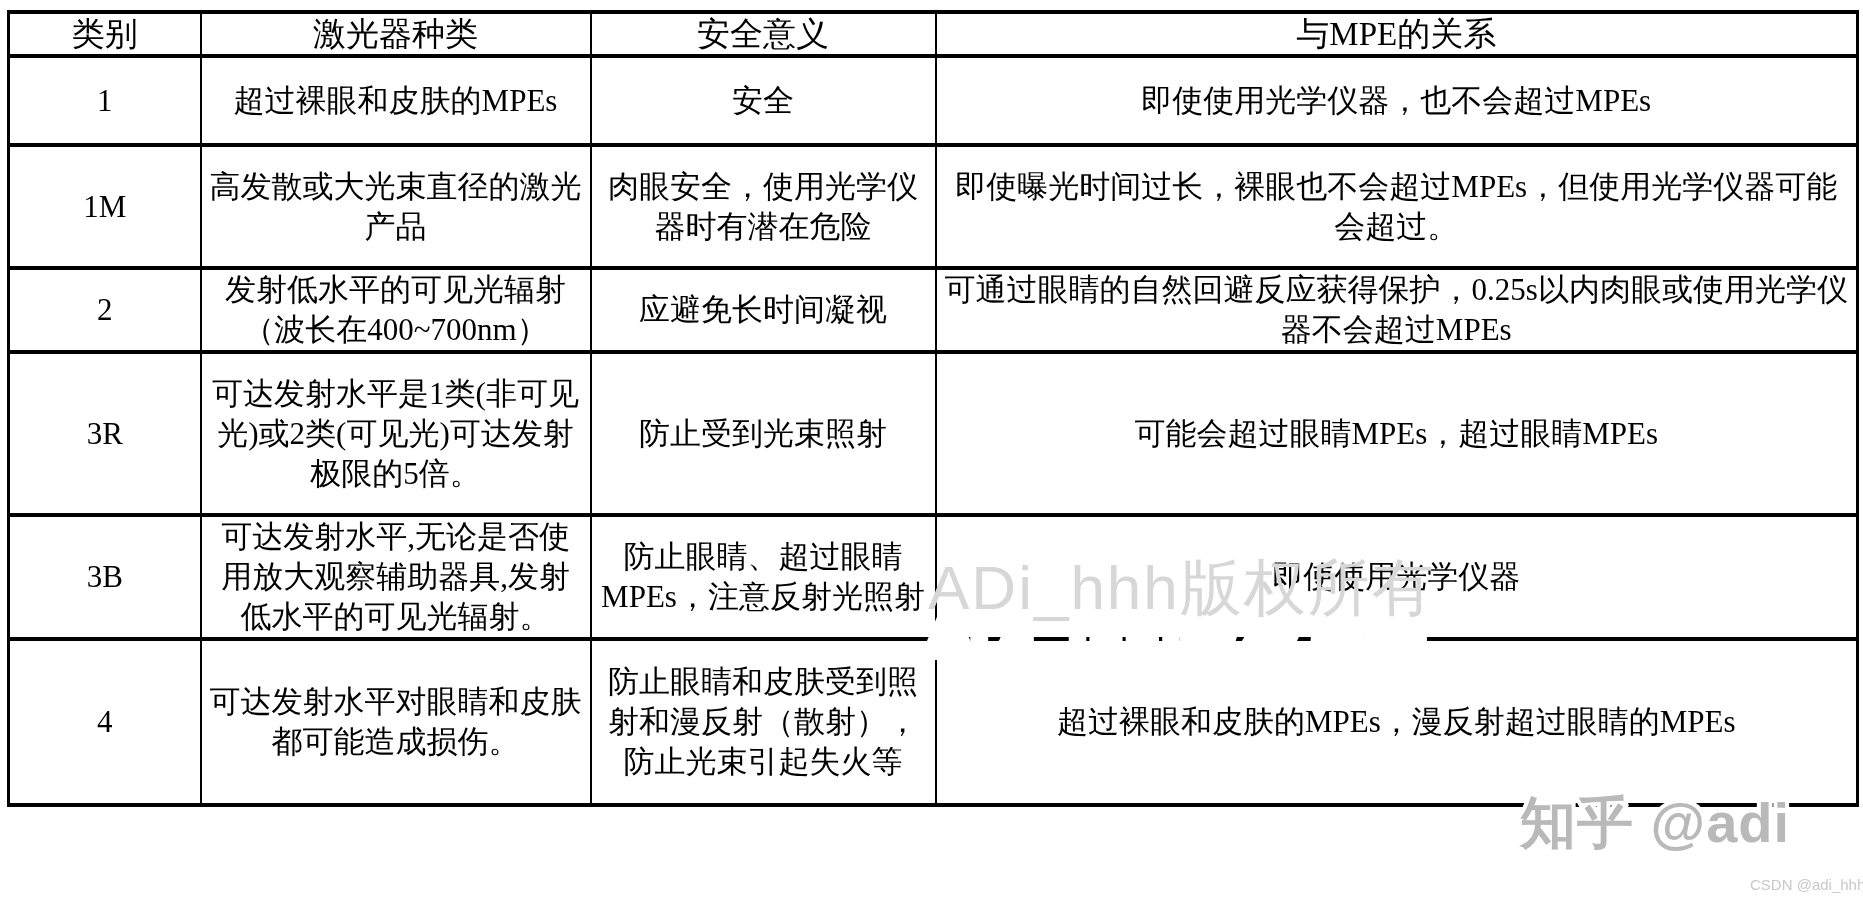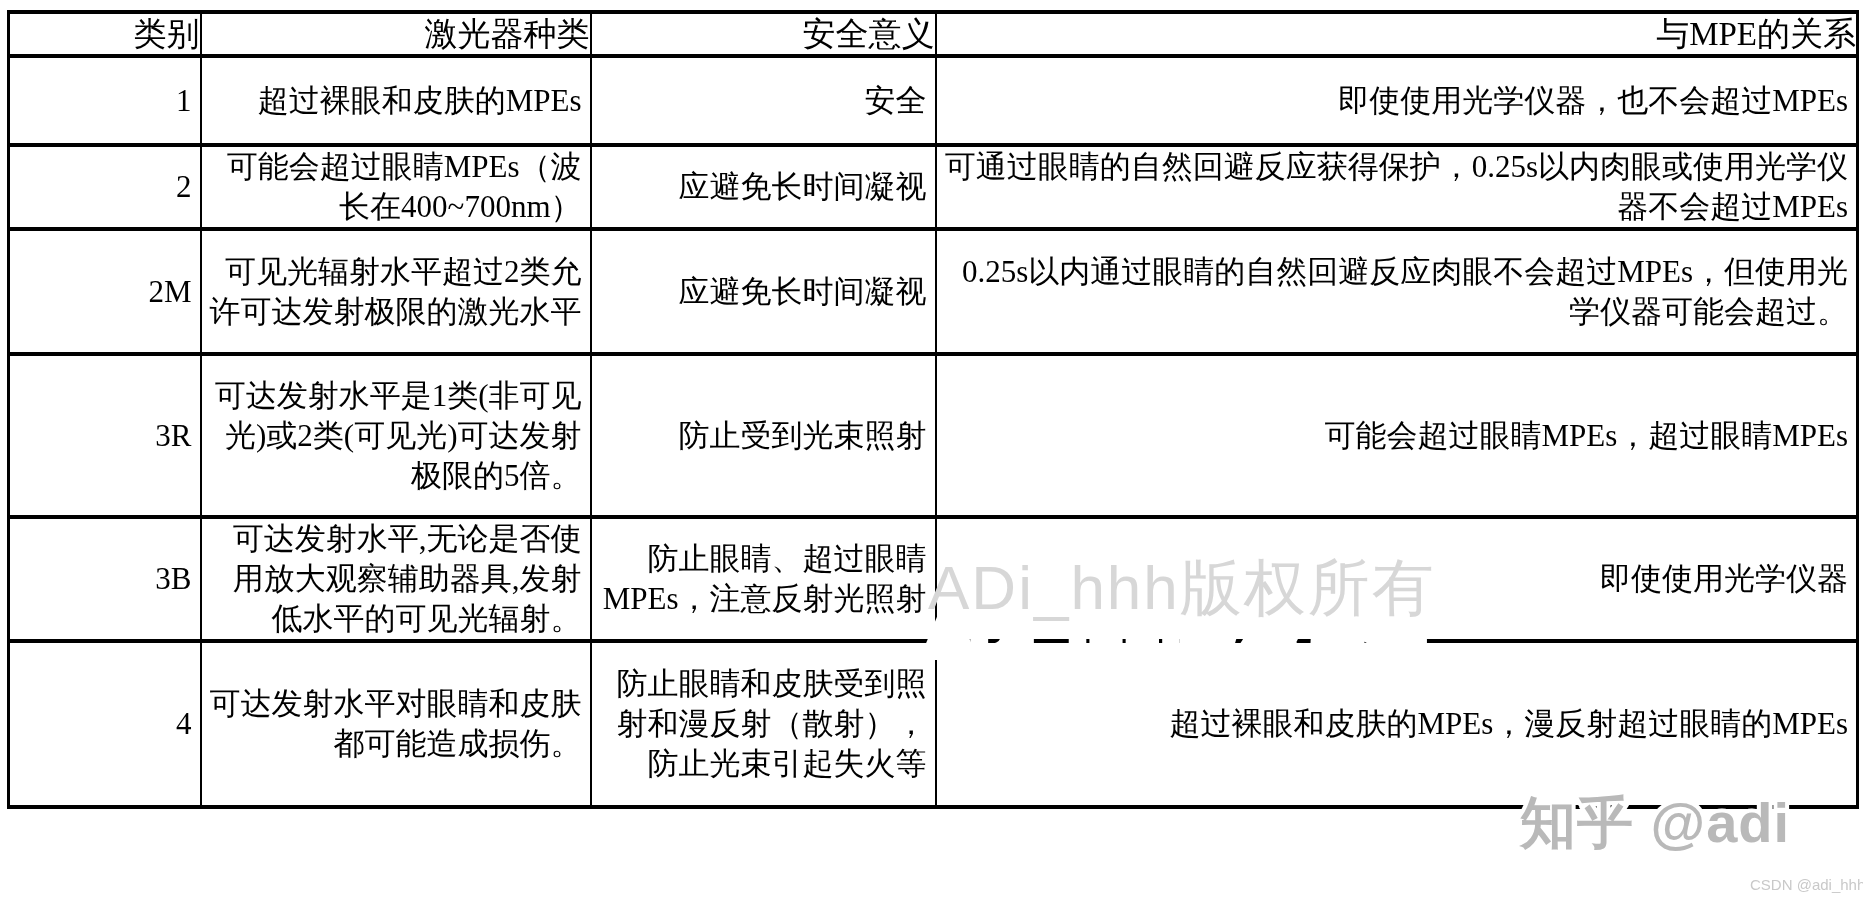--- a/index.html
+++ b/index.html
@@ -10,21 +10,21 @@
   .stage{position:relative;width:1863px;height:912px;background:#fff;}
 
   table.laser{
     position:absolute;left:7px;top:10px;
     width:1849px;border-collapse:collapse;table-layout:fixed;
     background:#fff;color:#000;
   }
   table.laser td,table.laser th{
     border-left:2px solid #000;border-right:2px solid #000;
     border-top:4px solid #000;border-bottom:4px solid #000;
-    text-align:right;vertical-align:middle;
+    text-align:center;vertical-align:middle;
     font-weight:normal;
     font-size:31px;line-height:40px;
     padding:0 8px;
     overflow:hidden;
   }
   table.laser{border:3px solid #000;}
   tr.hdr th{height:40px;font-size:33px;line-height:36px;padding:0;}
   td.c-class{font-size:32px;padding:0;}
   td.c-safety{padding:0 36px;}
   td.c-mpe{padding:0 16px;}
@@ -79,34 +79,34 @@
       <th>与MPE的关系</th>
     </tr>
 
     <tr class="r1">
       <td class="c-class">1</td>
       <td class="c-type">超过裸眼和皮肤的MPEs</td>
       <td class="c-safety">安全</td>
       <td class="c-mpe">即使使用光学仪器，也不会超过MPEs</td>
     </tr>
 
+    <tr class="r1m">
+      <td class="c-class">1M</td>
+      <td class="c-type">高发散或大光束直径的激光产品</td>
+      <td class="c-safety">肉眼安全，使用光学仪器时有潜在危险</td>
+      <td class="c-mpe">即使曝光时间过长，裸眼也不会超过MPEs，但使用光学仪器可能会超过。</td>
+    </tr>
 
     <tr class="r2">
       <td class="c-class">2</td>
-      <td class="c-type">可能会超过眼睛MPEs（波长在400~700nm）</td>
+      <td class="c-type">发射低水平的可见光辐射（波长在400~700nm）</td>
       <td class="c-safety">应避免长时间凝视</td>
       <td class="c-mpe">可通过眼睛的自然回避反应获得保护，0.25s以内肉眼或使用光学仪器不会超过MPEs</td>
     </tr>
 
-    <tr class="r2m">
-      <td class="c-class">2M</td>
-      <td class="c-type">可见光辐射水平超过2类允许可达发射极限的激光水平</td>
-      <td class="c-safety">应避免长时间凝视</td>
-      <td class="c-mpe">0.25s以内通过眼睛的自然回避反应肉眼不会超过MPEs，但使用光学仪器可能会超过。</td>
-    </tr>
 
     <tr class="r3r">
       <td class="c-class">3R</td>
       <td class="c-type">可达发射水平是1类(非可见光)或2类(可见光)可达发射极限的5倍。</td>
       <td class="c-safety">防止受到光束照射</td>
       <td class="c-mpe">可能会超过眼睛MPEs，超过眼睛MPEs</td>
     </tr>
 
     <tr class="r3b">
       <td class="c-class">3B</td>

